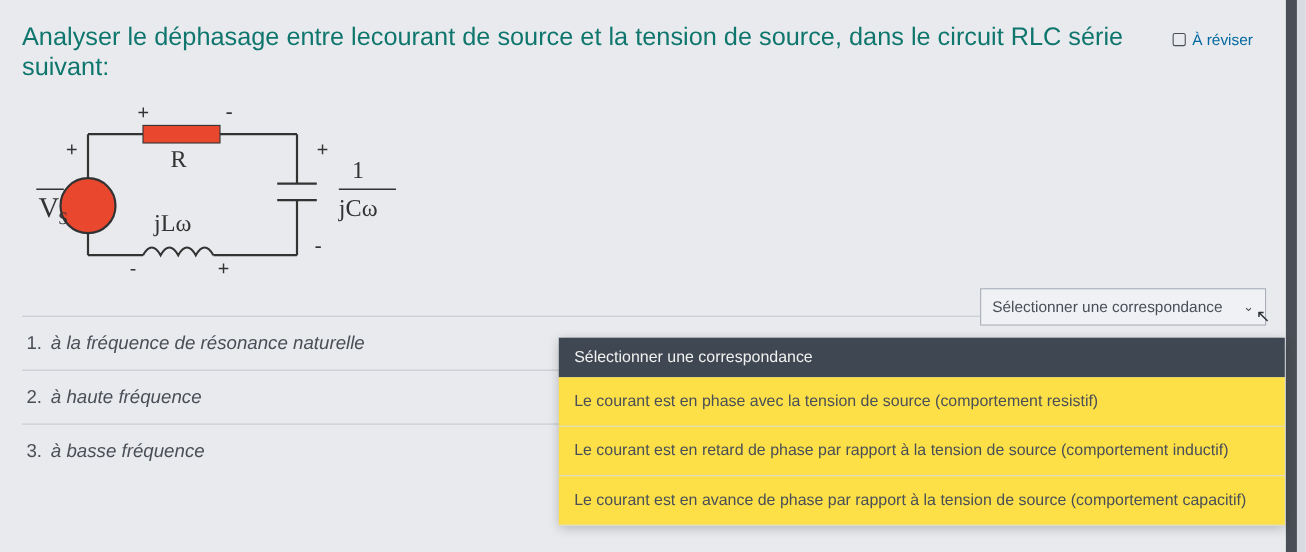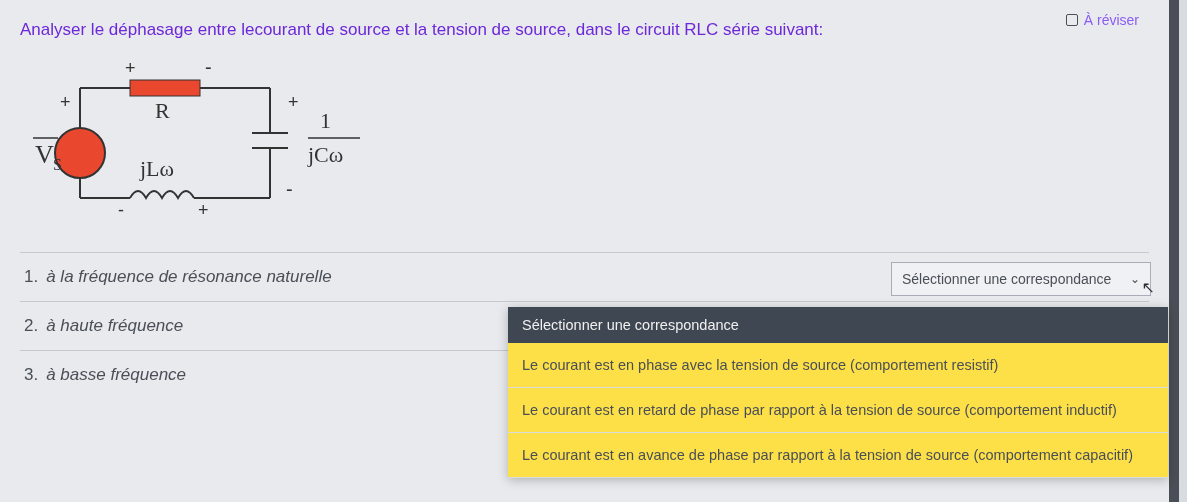--- a/index.html
+++ b/index.html
@@ -18,31 +18,31 @@
     }
     .page {
       background: #e8eaed;
       margin: 0 8px 0 0;
       height: 100%;
       padding: 20px 20px 0 20px;
       position: relative;
       border-right: 10px solid #4a4f57;
     }
     .question-text {
-      font-size: 17px;
-      color: #6d28d9;
+      font-size: 23px;
+      color: #0f766e;
       margin-bottom: 18px;
       padding-right: 120px;
     }
     .review-flag {
       position: absolute;
-      top: 12px;
+      top: 28px;
       right: 30px;
       font-size: 14px;
-      color: #8b5cf6;
+      color: #0369a1;
       display: flex;
       align-items: center;
       gap: 6px;
     }
     .review-flag .checkbox {
       width: 12px;
       height: 12px;
       border: 1.5px solid #4a4f57;
       border-radius: 2px;
       display: inline-block;

